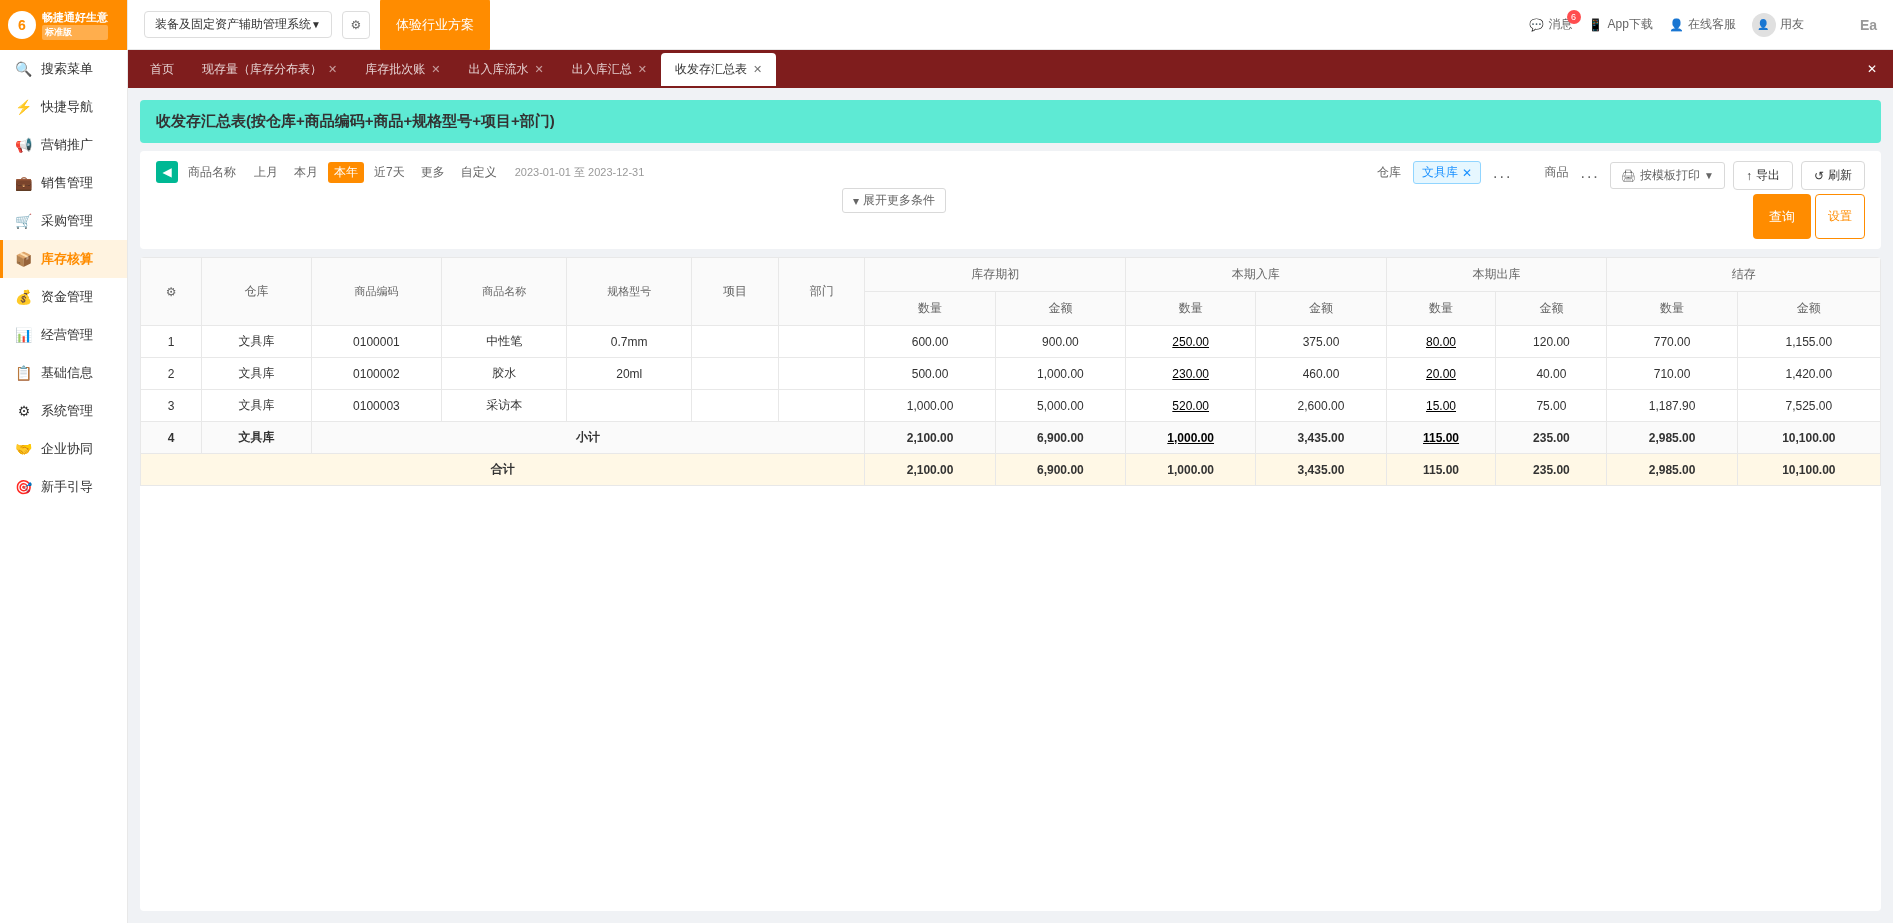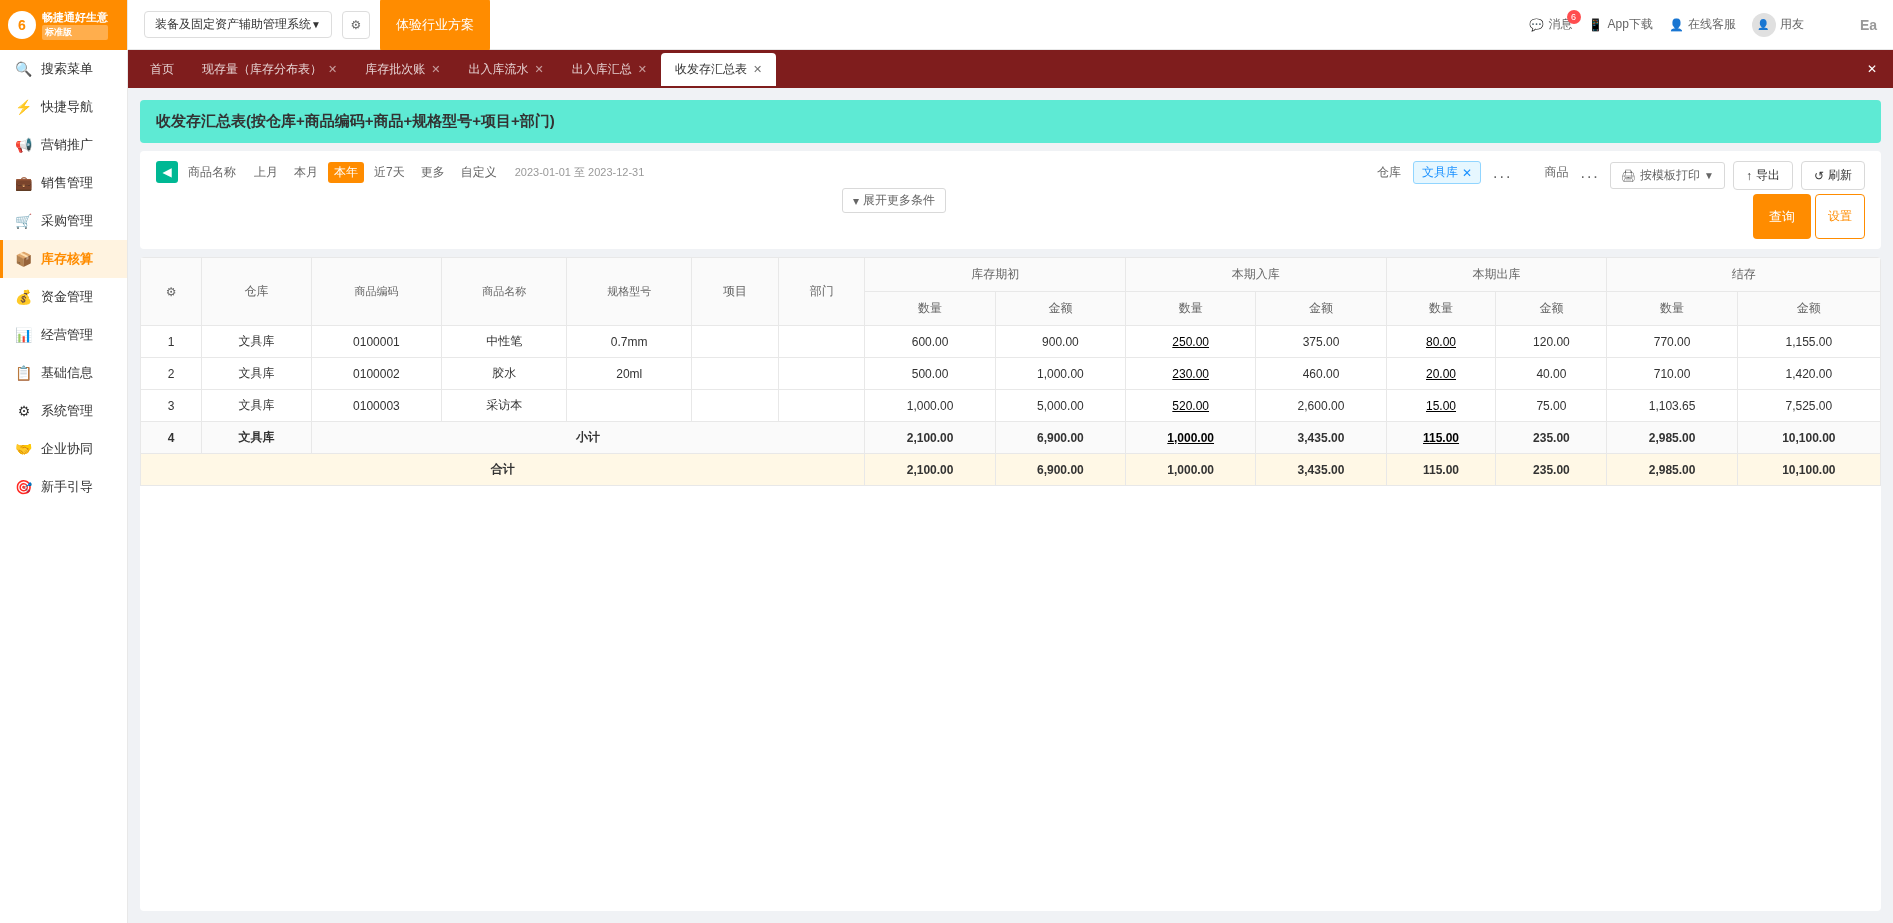--- a/index.html
+++ b/index.html
@@ -335,21 +335,21 @@
             <td>采访本</td>
             <td></td>
             <td></td>
             <td></td>
             <td>1,000.00</td>
             <td>5,000.00</td>
             <td><span class="num-link">520.00</span></td>
             <td>2,600.00</td>
             <td><span class="num-link">15.00</span></td>
             <td>75.00</td>
-            <td>1,103.65</td>
+            <td>1,187.90</td>
             <td>7,525.00</td>
           </tr>
 
           <tr class="subtotal">
             <td>4</td>
             <td>文具库</td>
             <td colspan="5">小计</td>
             <td>2,100.00</td>
             <td>6,900.00</td>
             <td><span class="num-link">1,000.00</span></td>

